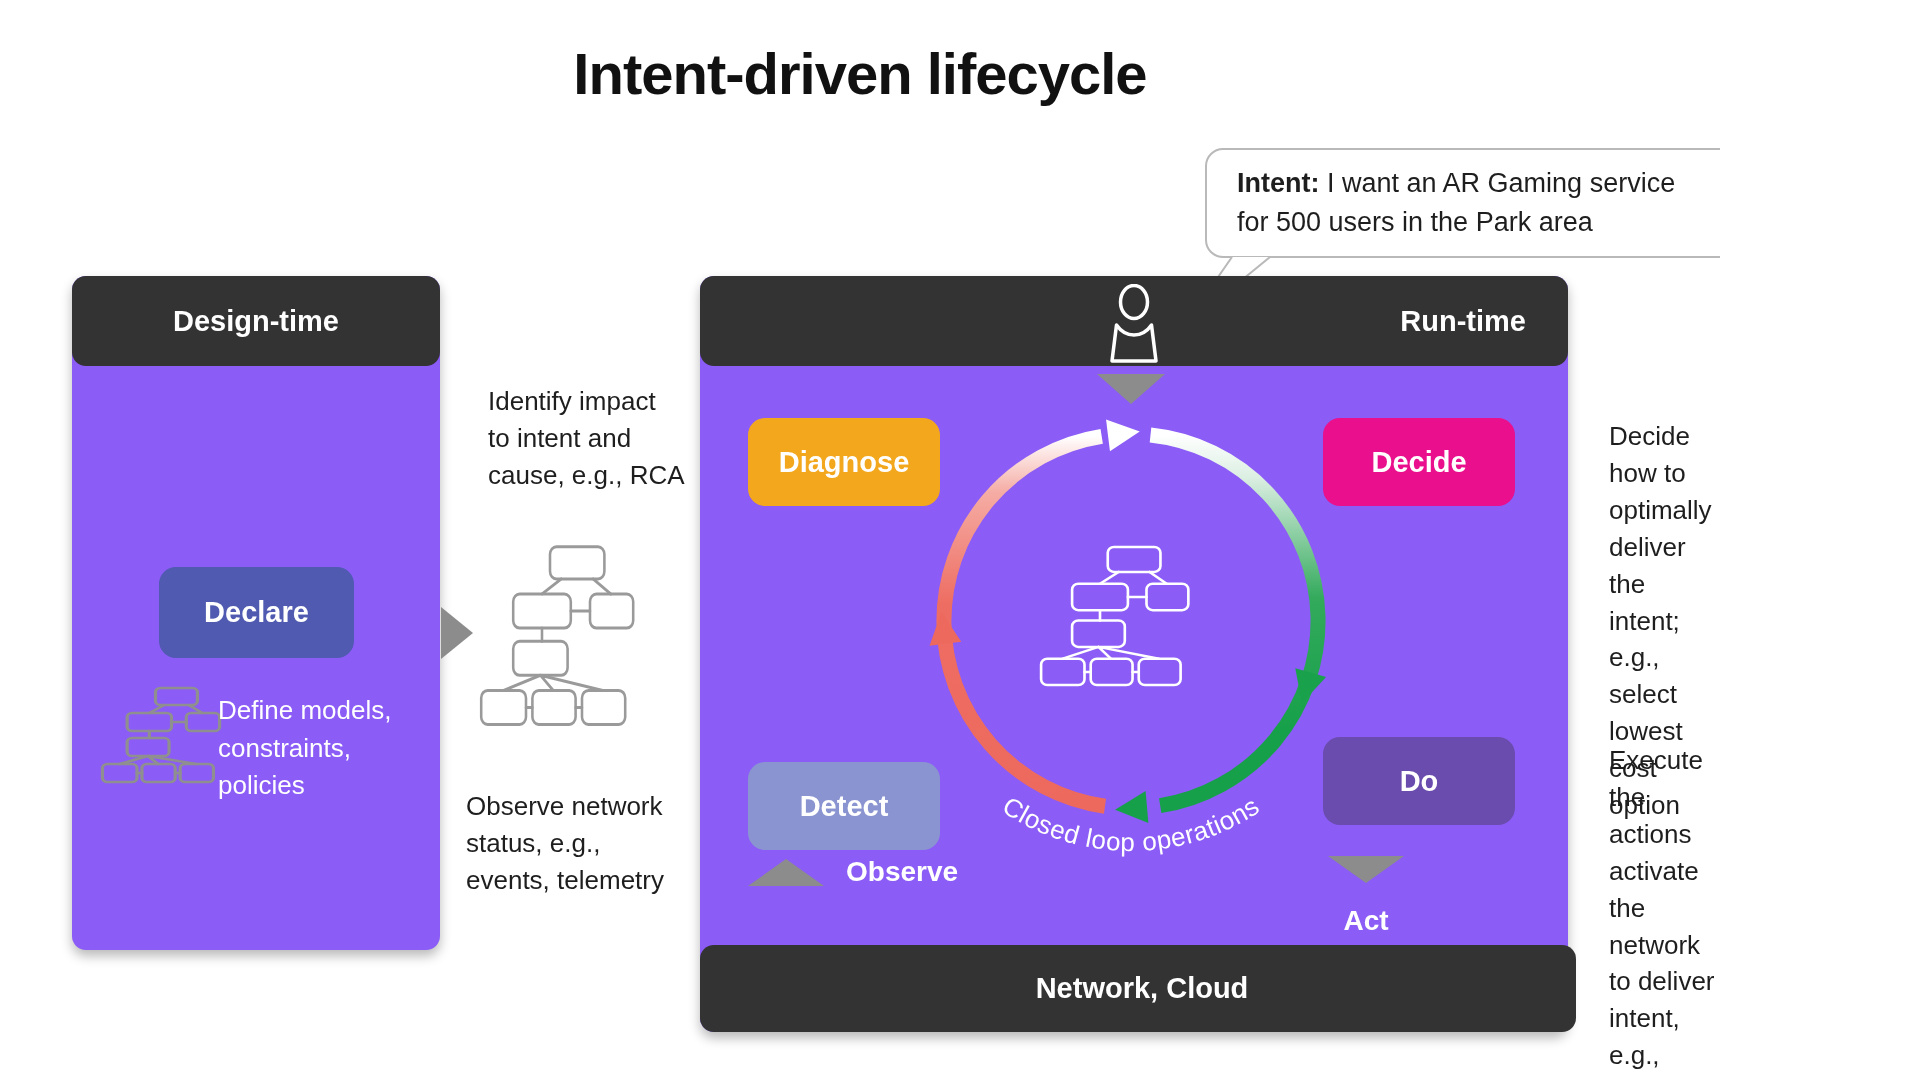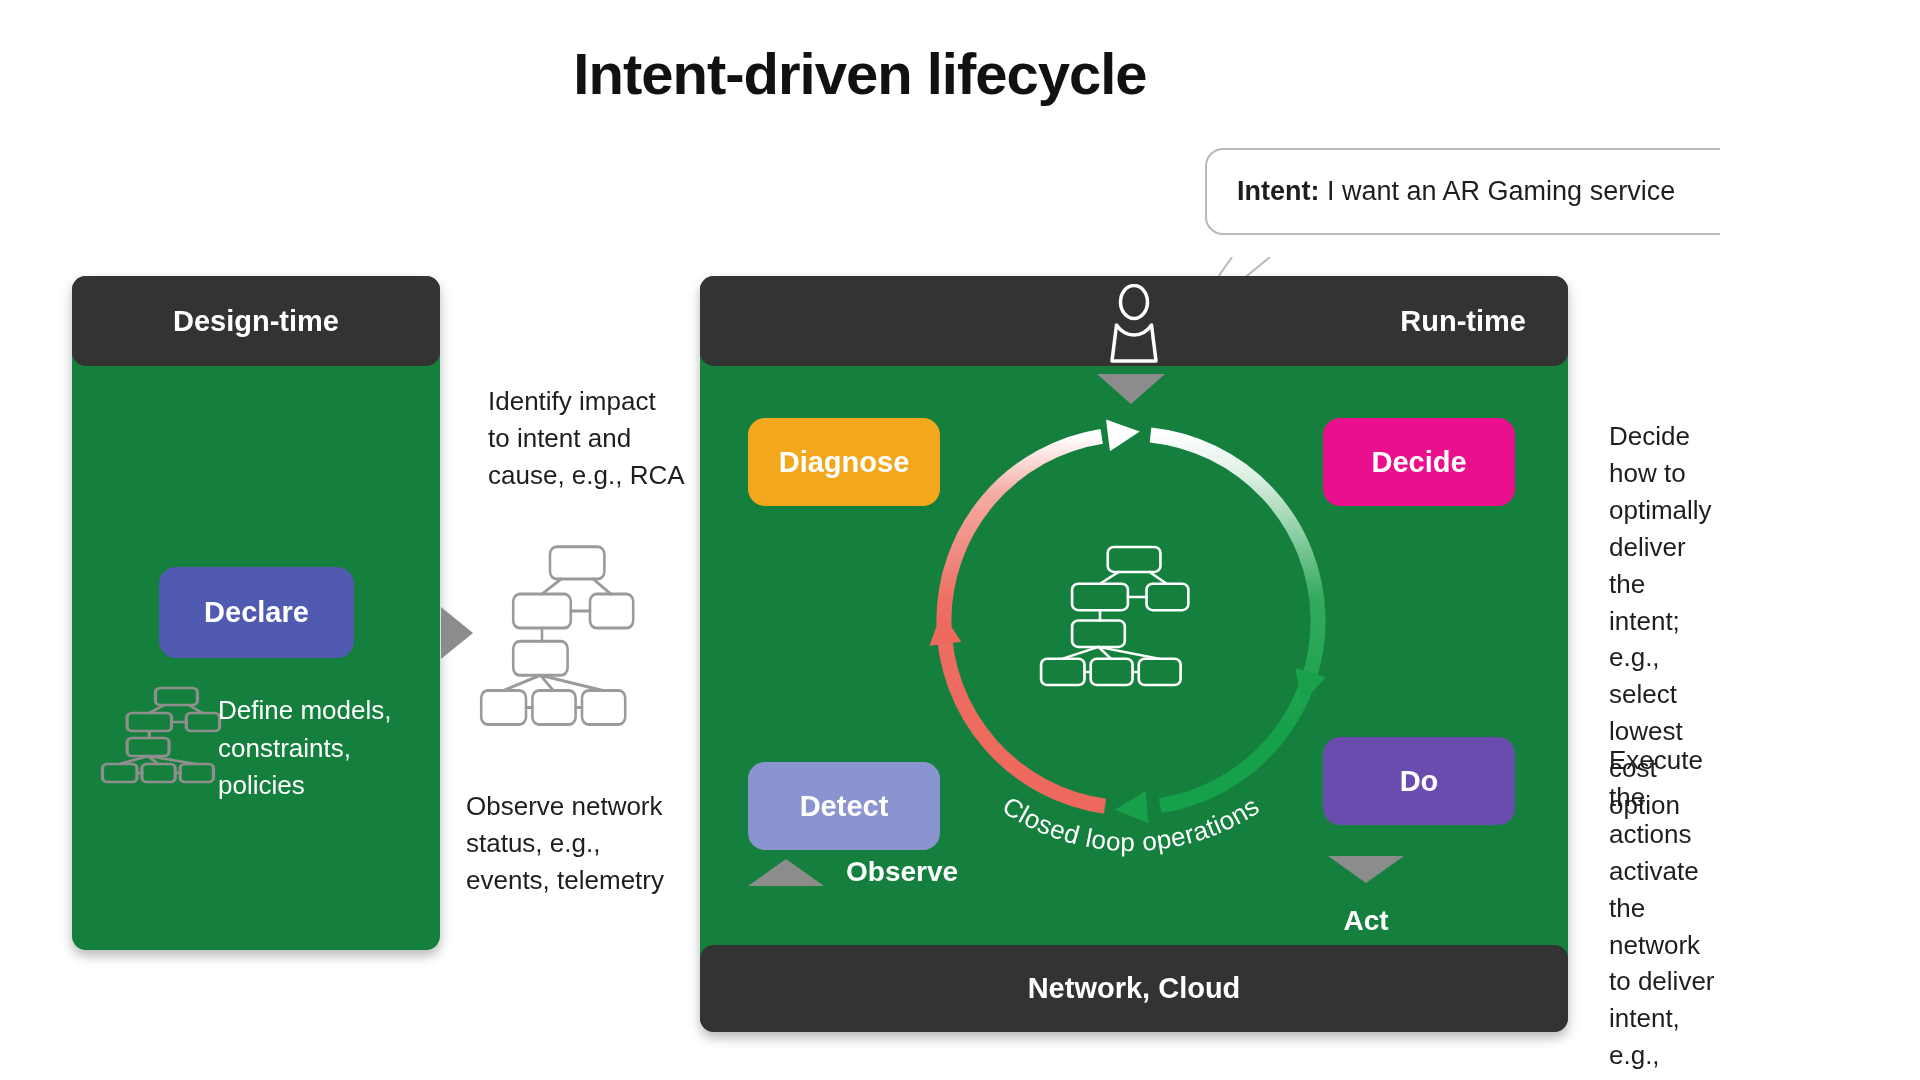--- a/index.html
+++ b/index.html
@@ -9,38 +9,38 @@
   }
   .abs{position:absolute;}
   .page-title{
     left:0;right:0;top:40px;text-align:center;
     font-size:58px;font-weight:700;letter-spacing:-1px;color:#111111;
   }
   
   .bubble{
     left:1205px;top:148px;width:652px;box-sizing:border-box;
     background:#ffffff;border:2px solid #b9b9b9;border-radius:18px;
-    padding:22px 30px;font-size:27px;line-height:1.45;color:#1e1e1e;
+    padding:14px 30px;font-size:27px;line-height:1.45;color:#1e1e1e;
   }
   .bubble b{font-weight:700;}
   .bubble-tail{left:1172px;top:257px;}
   
-  .card{background:#15803d;border-radius:14px;box-shadow:0 6px 12px rgba(0,0,0,.28);}
+  .card{background:#8b5cf6;border-radius:14px;box-shadow:0 6px 12px rgba(0,0,0,.28);}
   .card-header{
     position:absolute;left:0;top:0;width:100%;height:90px;background:#333333;border-radius:14px;
     display:flex;align-items:center;justify-content:center;box-sizing:border-box;
     color:#ffffff;font-size:29px;font-weight:700;
   }
   #design-card{left:72px;top:276px;width:368px;height:674px;}
   #runtime-card{left:700px;top:276px;width:868px;height:756px;}
   #runtime-card .card-header{justify-content:flex-end;padding-right:42px;}
   .card-footer{
     position:absolute;left:0;bottom:0;width:100%;height:87px;background:#333333;border-radius:14px;
     display:flex;align-items:center;justify-content:center;
-    color:#ffffff;font-size:29px;font-weight:700;
+    color:#ffffff;font-size:29px;font-weight:700;padding-left:8px;
   }
   
   .pill{
     position:absolute;display:flex;align-items:center;justify-content:center;
     border-radius:17px;color:#ffffff;font-size:29px;font-weight:700;
   }
   
   .note{font-size:26px;line-height:1.42;color:#1e1e1e;}
   .note-light{font-size:26px;line-height:1.45;color:#ffffff;}
   
@@ -68,20 +68,21 @@
   </defs>
 </svg>
 
 <div id="canvas">
 
   <div class="abs page-title">Intent-driven lifecycle</div>
 
   <div class="abs bubble">
     <b>Intent:</b>
     <span>I want an AR Gaming service</span><br>
+    <span>for 500 users in the Park area</span>
   </div>
   <svg class="abs bubble-tail" width="104" height="78" viewBox="0 0 104 78">
     <path d="M 60 0 L 10 72 L 98 0" fill="#ffffff" stroke="#b9b9b9" stroke-width="2"></path>
   </svg>
 
   <div class="abs card" id="design-card">
     <div class="card-header">Design-time</div>
     <div class="pill" style="left: 87px; top: 291px; width: 195px; height: 91px; background-color: rgb(79, 90, 176);">Declare</div>
     <svg class="abs" style="left:28px;top:410px" width="150" height="112" viewBox="0 0 150 112">
       <use href="#treeG" stroke="#8f8f8f" stroke-width="2.6" transform="scale(1.233,1.0)"></use>

